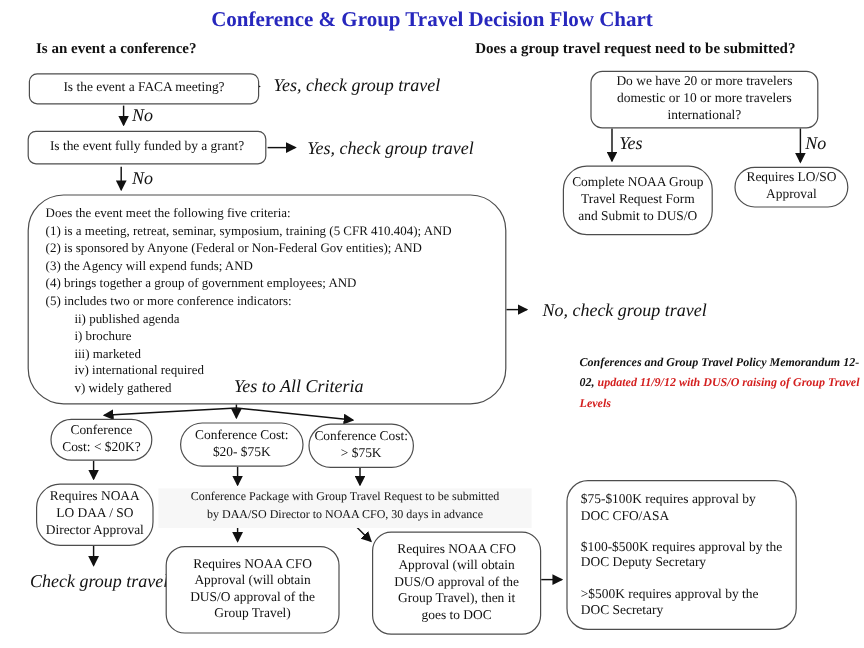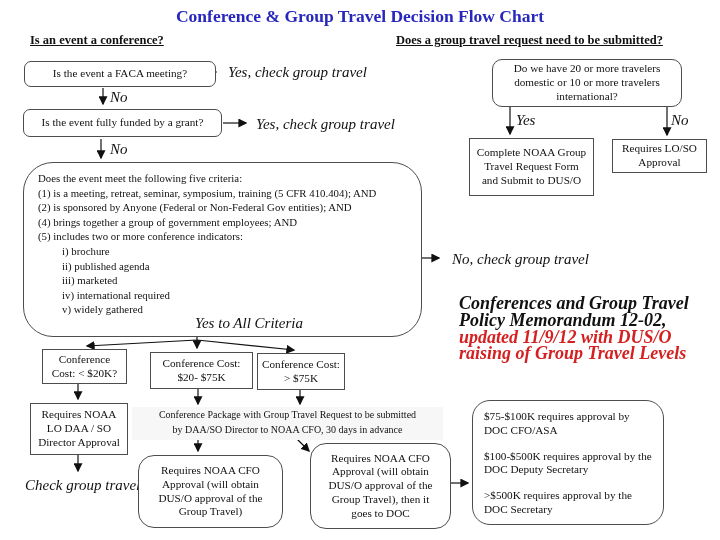--- a/index.html
+++ b/index.html
@@ -6,50 +6,50 @@
   #slide{
     position:relative;width:720px;height:540px;background:#ffffff;overflow:hidden;
     font-family:"Liberation Serif", serif;color:#111;
   }
   .abs{position:absolute;}
   .title{
     left:0;right:0;top:6px;text-align:center;
     font-size:17.5px;font-weight:bold;color:#2727bd;
   }
   .col-header{
-    font-size:12.5px;font-weight:bold;text-decoration:underline;white-space:nowrap;
+    font-size:12.5px;font-weight:bold;white-space:nowrap;
   }
   .fbox{
     position:absolute;background:#fff;border:1px solid #4d4d4d;
     display:flex;align-items:center;justify-content:center;text-align:center;
     font-size:11.2px;line-height:13.8px;white-space:pre-line;box-sizing:border-box;
   }
-  .r7{border-radius:7px;} .r8{border-radius:0;} .r10{border-radius:10px;}
+  .r7{border-radius:7px;} .r8{border-radius:20px;} .r10{border-radius:10px;}
   .r16{border-radius:16px;}
   .ital{font-style:italic;font-size:15px;white-space:nowrap;}
   .criteria{
     position:absolute;left:23px;top:162px;width:399px;height:175px;
     background:#fff;border:1px solid #4d4d4d;border-radius:30px;box-sizing:border-box;
     padding:8px 4px 0 14px;font-size:10.8px;line-height:14.6px;text-align:left;
   }
   .criteria .indent{padding-left:24px;}
   .package{
     position:absolute;left:132px;top:407px;width:311px;height:33px;
     background:#f7f7f7;text-align:center;font-size:10px;line-height:15px;
     white-space:pre-line;
   }
   .thresholds{
     position:absolute;left:472px;top:400px;width:192px;height:125px;
     background:#fff;border:1px solid #4d4d4d;border-radius:18px;box-sizing:border-box;
     padding:9px 8px 0 11px;font-size:11.2px;line-height:13.8px;text-align:left;
   }
   .thresholds div{margin-bottom:12px;}
   .note{
-    position:absolute;left:459px;top:295px;width:236px;
-    font-size:18px;line-height:16.8px;font-weight:bold;font-style:italic;color:#111;
+    position:absolute;left:483px;top:295px;width:236px;
+    font-size:10px;line-height:16.8px;font-weight:bold;font-style:italic;color:#111;
   }
   .note .red{color:#d42020;}
   svg.wires{position:absolute;left:0;top:0;width:720px;height:540px;pointer-events:none;}
 </style>
 </head>
 <body>
 
 <div id="slide">
 
   <svg class="wires" viewBox="0 0 720 540">
@@ -89,24 +89,25 @@
   <div class="abs ital" style="left:110px;top:89px;">No</div>
 
   <div class="fbox r7" style="left:23px;top:109px;width:199px;height:28px;">Is the event fully funded by a grant?</div>
   <div class="abs ital" style="left:256px;top:116px;">Yes, check group travel</div>
   <div class="abs ital" style="left:110px;top:141px;">No</div>
 
   <div class="criteria">
     <div>Does the event meet the following five criteria:</div>
     <div>(1) is a meeting, retreat, seminar, symposium, training (5 CFR 410.404); AND</div>
     <div>(2) is sponsored by Anyone (Federal or Non-Federal Gov entities); AND</div>
+    <div>(3) the Agency will expend funds; AND</div>
     <div>(4) brings together a group of government employees; AND</div>
     <div>(5) includes two or more conference indicators:</div>
+    <div class="indent">ii) published agenda</div>
     <div class="indent">i)  brochure</div>
-    <div class="indent">ii) published agenda</div>
     <div class="indent">iii)  marketed</div>
     <div class="indent">iv)  international required</div>
     <div class="indent">v)  widely gathered</div>
   </div>
   <div class="abs ital" style="left:195px;top:315px;">Yes to All Criteria</div>
   <div class="abs ital" style="left:452px;top:251px;">No, check group travel</div>
 
   <div class="fbox r8" style="left:42px;top:349px;width:85px;height:35px;">Conference
 Cost:  &lt; $20K?</div>
   <div class="fbox r8" style="left:150px;top:352px;width:103px;height:37px;">Conference Cost:

